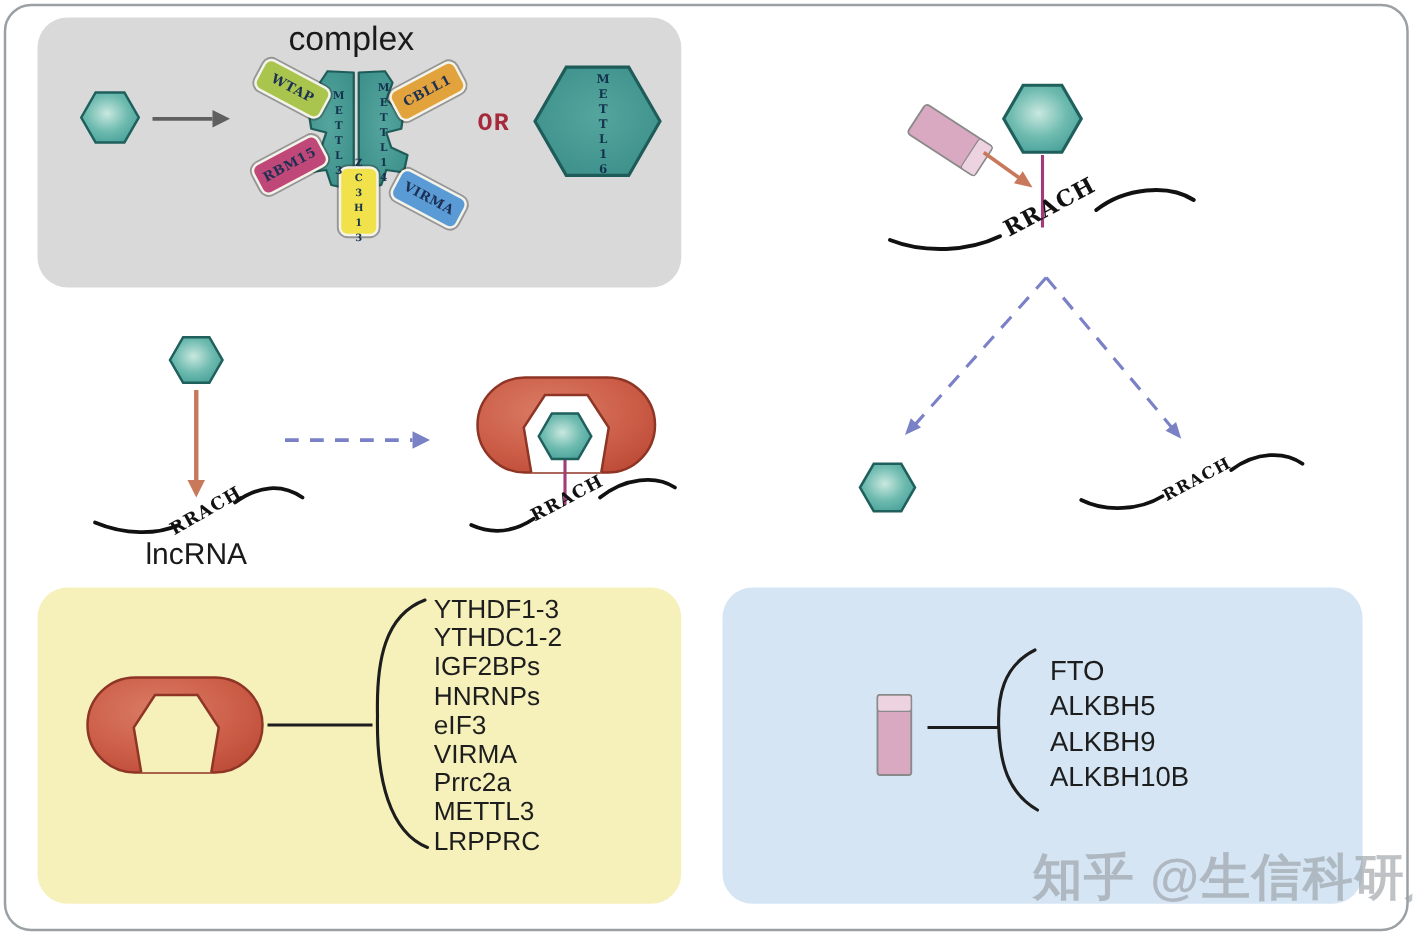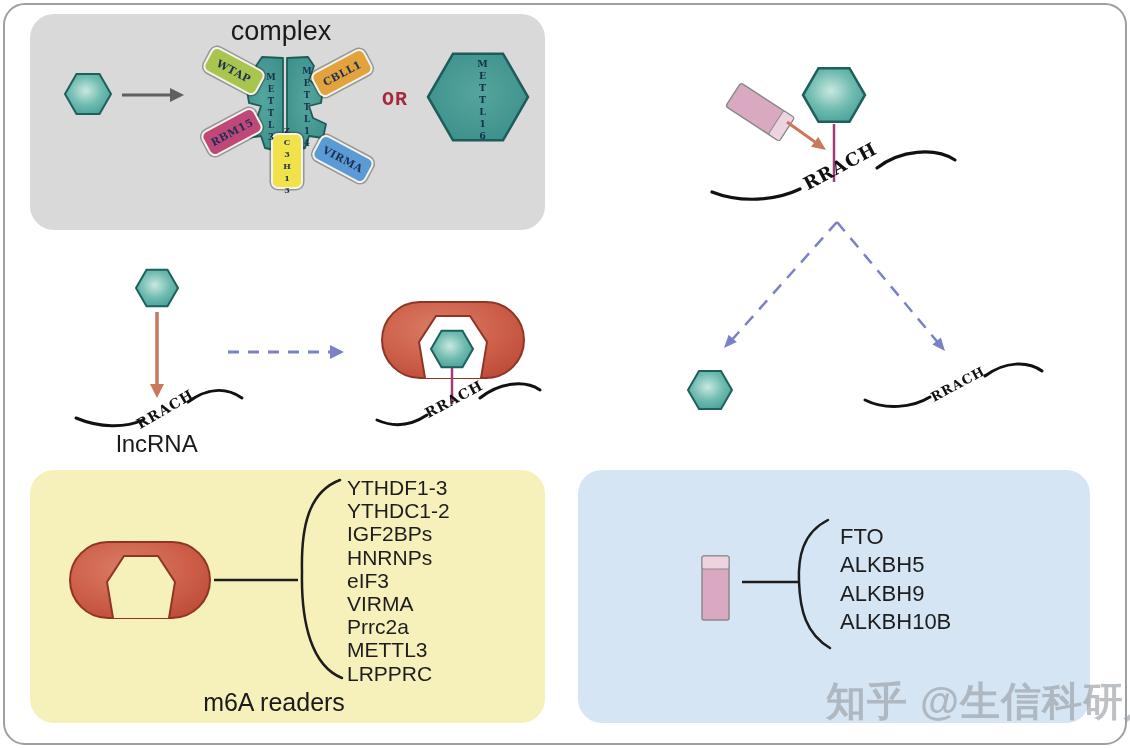--- a/index.html
+++ b/index.html
@@ -179,21 +179,20 @@
     <span class="vtext" style="position:static;">ZC3H13</span>
   </div>
 
   <div class="vtext m3">METTL3</div>
   <div class="vtext m14">METTL14</div>
   <div class="vtext m16">METTL16</div>
 
   <div class="lbl t27 center" style="left:281px; top:16px;">complex</div>
   <div class="lbl or  center" style="left:395px; top:88px;font-family:Liberation Mono, monospace;">OR</div>
   <div class="lbl t28 center" style="left:157px; top:430px;">lncRNA</div>
-  <div class="lbl t25 center" style="left:274px; top:688px;">m6A readers</div>
 
   <div class="rrach" style="left:165px; top:409px; font-size:14px; transform:translate(-50%,-50%) rotate(-30deg);">RRACH</div>
   <div class="rrach" style="left:454px; top:399px; font-size:14px;">RRACH</div>
   <div class="rrach" style="left:840px; top:166px; font-size:18px;">RRACH</div>
   <div class="rrach" style="left:958px; top:384px; font-size:13px;">RRACH</div>
 
   <div class="list readers-list">
     <div>YTHDF1-3</div>
     <div>YTHDC1-2</div>
     <div>IGF2BPs</div>

